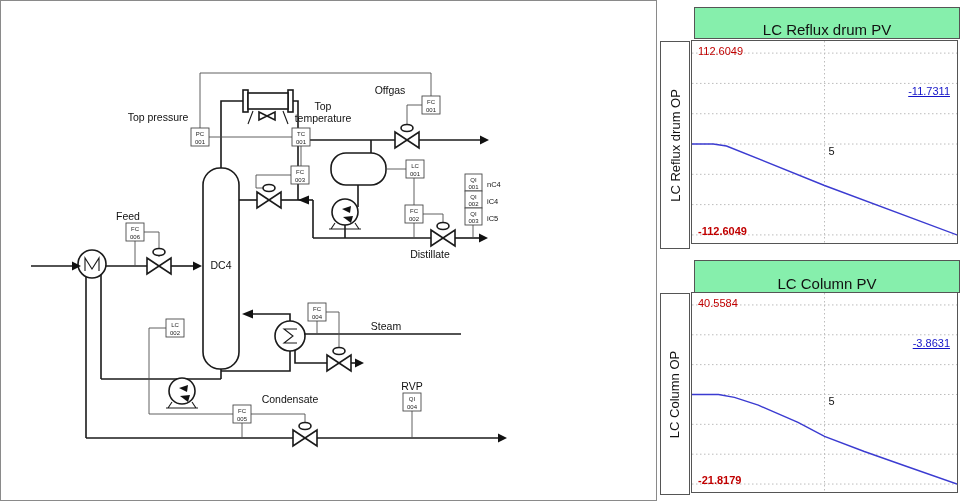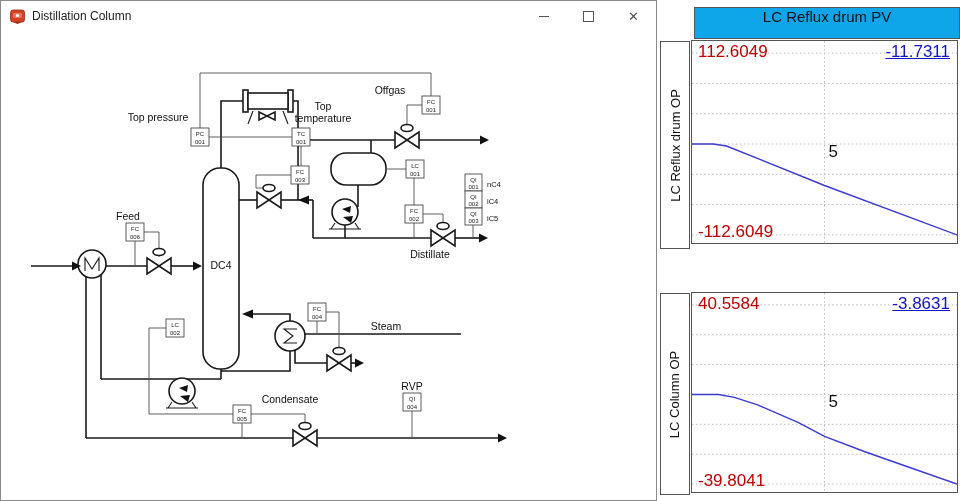--- a/index.html
+++ b/index.html
@@ -19,61 +19,41 @@
   .p{stroke:#1a1a1a;stroke-width:1.6;fill:none;}
   .pf{stroke:#1a1a1a;stroke-width:1.6;fill:#fff;}
   .thin{stroke:#1a1a1a;stroke-width:1.1;fill:none;}
   .s{stroke:#4f4f4f;stroke-width:0.9;fill:none;}
   .inst{fill:#fff;stroke:#4a4a4a;stroke-width:0.9;}
   .itx{font-size:6px;text-anchor:middle;fill:#222;font-family:"Liberation Sans",sans-serif;}
   .lbl{font-size:10.5px;text-anchor:middle;fill:#111;font-family:"Liberation Sans",sans-serif;}
   .sml{font-size:7.5px;fill:#111;font-family:"Liberation Sans",sans-serif;}
   .arr{fill:#111;stroke:none;}
   
-  .ptitle{position:absolute;border:1px solid #555;background:#0ea5e9;display:flex;align-items:flex-start;justify-content:center;
+  .ptitle{position:absolute;border:1px solid #555;background:#86efac;display:flex;align-items:flex-end;justify-content:center;
     font-size:15px;color:#111;}
   .ylab{position:absolute;border:1px solid #555;background:#fff;display:flex;align-items:center;justify-content:center;}
   .ylab span{transform:rotate(-90deg);white-space:nowrap;font-size:13px;color:#111;}
   .chart{position:absolute;border:1px solid #555;background:#fff;}
   .grid{stroke:#bcbcbc;stroke-width:1;stroke-dasharray:1.5 2.5;}
   .trend{fill:none;stroke-width:1.4;}
-  .cv{position:absolute;font-size:17px;line-height:11px;}
+  .cv{position:absolute;font-size:11px;line-height:11px;}
   .cv-red{color:#c00000;}
-  .cv-blue{color:#1414c8;text-decoration:underline;}
+  .cv-blue{color:#1414c8;text-decoration:underline;margin-top:40px;}
   .cv-tl{left:6px;top:5px;}
   .cv-tr{right:7px;top:5px;}
-  .cv-bl{left:6px;top:calc(96% - 9px);}
+  .cv-bl{left:6px;top:calc(96% - 9px);font-weight:bold;}
   .cv-c{left:calc(50% + 4px);top:calc(51% + 2px);color:#111;}
 </style>
 </head>
 <body>
 
 <div id="stage">
 
   <div id="win">
-    <div id="titlebar">
-      <svg id="appicon" viewBox="0 0 15 15">
-        <rect x="0.5" y="1" width="14" height="12" rx="2.5" fill="#cf4423" stroke="#9e2f14" stroke-width="0.8"></rect>
-        <path d="M3,13 L7.5,15 L12,13 Z" fill="#9e2f14"></path>
-        <rect x="3" y="4" width="9" height="5" rx="1" fill="#e8745a"></rect>
-        <circle cx="7.5" cy="6.5" r="1.6" fill="#fff"></circle>
-      </svg>
-      <span id="title">Distillation Column</span>
-      <div id="wctrl">
-        <div class="wbtn">
-            <span class="min-glyph"></span>
-          </div>
-        <div class="wbtn">
-            <span class="max-glyph"></span>
-          </div>
-        <div class="wbtn">
-            <span class="x-glyph">✕</span>
-          </div>
-      </div>
-    </div>
 
     <svg width="655" height="469" viewBox="0 30 655 469" style="position:absolute;left:0;top:30px;">
 
       <g>
         <path class="p" d="M30,265 H72"></path>
         <path class="p" d="M78,265 H146"></path>
         <path class="p" d="M170,265 H193"></path>
         <path class="p" d="M220,167 V100 H243"></path>
         <path class="p" d="M287,100 H297 V199"></path>
         <path class="p" d="M297,139 H394"></path>
@@ -294,34 +274,37 @@
         <line x1="0" x2="265" y1="193.92" y2="193.92" class="grid"></line>
         <line x1="132.5" x2="132.5" y1="0" y2="202" class="grid"></line>
         <polyline points="0.0,103.0 21.2,103.0 34.5,105.0 132.5,144.5 265.0,193.9" class="trend" stroke="#3b3bd1"></polyline>
       </svg>
     <span class="cv cv-red cv-tl">112.6049</span>
     <span class="cv cv-blue cv-tr">-11.7311</span>
     <span class="cv cv-red cv-bl">-112.6049</span>
     <span class="cv cv-c">5</span>
   </div>
 
+  <div class="ptitle" style="left:694px;top:260px;width:264px;height:31px;">
+    <span>LC Column PV</span>
+  </div>
   <div class="ylab" style="left:660px;top:293px;width:28px;height:200px;">
     <span>LC Column OP</span>
   </div>
   <div class="chart" style="left:691px;top:292px;width:265px;height:199px;">
     <svg id="chart-1" width="265" height="199">
         <line x1="0" x2="265" y1="11.94" y2="11.94" class="grid"></line>
         <line x1="0" x2="265" y1="41.79" y2="41.79" class="grid"></line>
         <line x1="0" x2="265" y1="71.64" y2="71.64" class="grid"></line>
         <line x1="0" x2="265" y1="101.49" y2="101.49" class="grid"></line>
         <line x1="0" x2="265" y1="131.34" y2="131.34" class="grid"></line>
         <line x1="0" x2="265" y1="161.19" y2="161.19" class="grid"></line>
         <line x1="0" x2="265" y1="191.04" y2="191.04" class="grid"></line>
         <line x1="132.5" x2="132.5" y1="0" y2="199" class="grid"></line>
         <polyline points="0.0,101.5 26.5,101.5 42.4,104.4 66.3,112.2 106.0,129.4 132.5,143.4 172.3,158.5 212.0,172.5 265.0,191.0" class="trend" stroke="#3b3bd1"></polyline>
       </svg>
     <span class="cv cv-red cv-tl">40.5584</span>
     <span class="cv cv-blue cv-tr">-3.8631</span>
-    <span class="cv cv-red cv-bl">-39.8041</span>
+    <span class="cv cv-red cv-bl">-21.8179</span>
     <span class="cv cv-c">5</span>
   </div>
 
 </div>
 
 </body></html>

